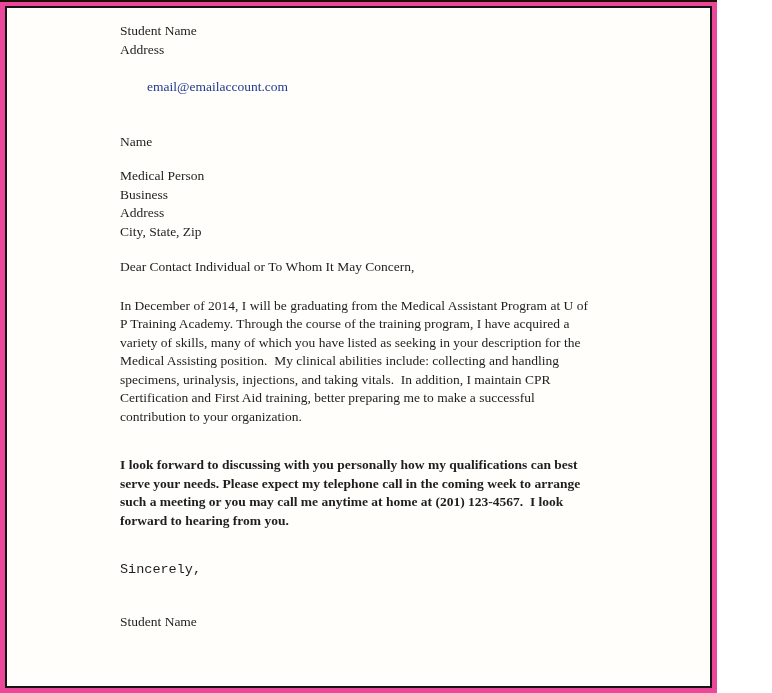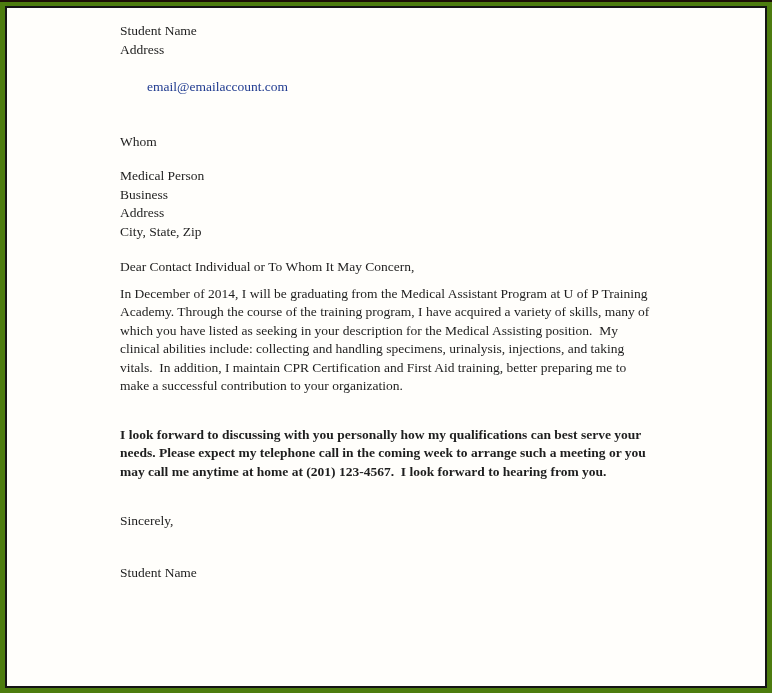--- a/index.html
+++ b/index.html
@@ -2,68 +2,68 @@
 <html><head>
 <meta charset="utf-8">
 <style>
   * { margin: 0; padding: 0; box-sizing: border-box; }
   html, body { width: 772px; }
   body {
     font-family: "Liberation Serif", "DejaVu Serif", serif;
     background: #ffffff;
   }
   .frame {
-    width: 772px;
+    width: 717px;
     height: 693px;
-    background: #4d7c0f;
+    background: #ec4899;
     border-top: 2px solid #1d1006;
     padding: 4px 5px 5px 5px;
   }
   .page {
     width: 100%;
     height: 100%;
     background: #fffefb;
     border: 2px solid #141414;
     padding: 14px 113px 0 113px;
     color: #1e1e1e;
     font-size: 13.5px;
     line-height: 18.5px;
     overflow: hidden;
   }
   .line { white-space: pre-wrap; }
   .para { white-space: pre-wrap; }
   .sender-block { margin-bottom: 18px; }
   .date-line { margin-bottom: 16px; }
   .recipient-block { margin-bottom: 17px; }
-  .salutation { margin-bottom: 8px; }
+  .salutation { margin-bottom: 20px; }
   .para-1 { margin-bottom: 5px; }
   .para-2 { margin-bottom: 30px; }
   .para-3 { margin-bottom: 31px; font-weight: bold; }
-  .valediction { margin-bottom: 33px; }
+  .valediction { margin-bottom: 33px; font-family: Liberation Mono, monospace; }
   .signature-name { margin-bottom: 33px; }
   .email-link {
     color: #1f3a8f;
     cursor: pointer;
   }
 </style>
 </head>
 <body>
 
 <div class="frame">
   <div class="page">
 
     <div class="sender-block">
       <div class="line">Student Name</div>
       <div class="line">Address</div>
       <div class="line">
         <a class="email-link">email@emailaccount.com</a>
       </div>
     </div>
 
-    <div class="line date-line">Whom</div>
+    <div class="line date-line">Name</div>
 
     <div class="recipient-block">
       <div class="line">Medical Person</div>
       <div class="line">Business</div>
       <div class="line">Address</div>
       <div class="line">City, State, Zip</div>
     </div>
 
     <div class="line salutation">Dear Contact Individual or To Whom It May Concern,</div>
 

